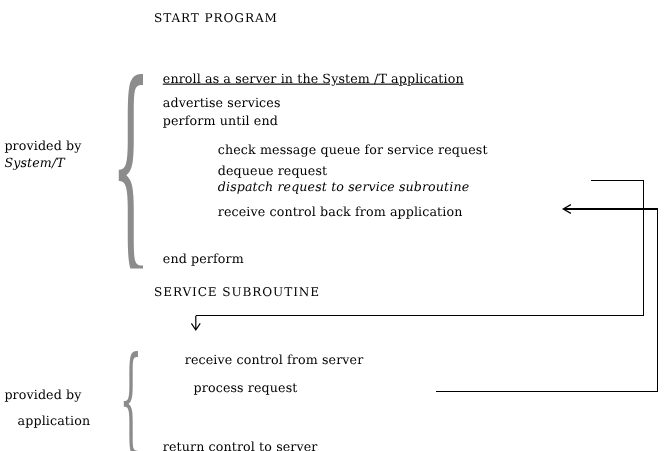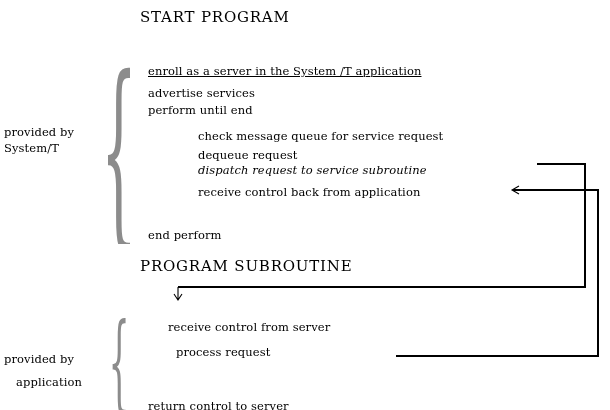--- a/index.html
+++ b/index.html
@@ -2,21 +2,21 @@
 <html><head>
 <meta charset="utf-8">
 <style>
   html,body{margin:0;padding:0;background:#ffffff;}
   body{
     width:610px;height:410px;position:relative;overflow:hidden;
     font-family:"DejaVu Serif","Liberation Serif",serif;
     color:#000000;
   }
   .txt{position:absolute;white-space:pre;font-size:11.5px;line-height:12px;letter-spacing:0.1px;}
-  .title{font-size:15px;letter-spacing:0.8px;}
+  .title{font-size:11px;letter-spacing:0.8px;}
   .brace{
     position:absolute;color:#8c8c8c;font-family:"DejaVu Serif","Liberation Serif",serif;
     font-weight:400;line-height:1;
     display:flex;align-items:center;justify-content:center;
     overflow:hidden;
   }
   .brace span{display:block;transform-origin:center center;}
   svg.wires{position:absolute;left:0;top:0;width:610px;height:410px;overflow:visible;}
   .wire{stroke:#000000;stroke-width:1.2;fill:none;shape-rendering:crispEdges;}
   .arrowhead{stroke:#000000;stroke-width:1.1;fill:none;}
@@ -39,33 +39,33 @@
   <span style="transform:scaleX(0.30) scaleY(1.0);">{</span>
 </div>
 
 <div class="brace" style="left:108px;top:314px;width:22px;height:96px;font-size:104px;">
   <span style="transform:scaleX(0.32) scaleY(1.0);">{</span>
 </div>
 
 <div class="txt title" style="left:140px;top:11px;">START PROGRAM</div>
 
 <div class="txt" style="left:4px;top:126px;">provided by</div>
-<div class="txt" style="left:4px;top:142px;">System/T</div>
+<div class="txt" style="left:4px;top:142px;font-style:italic;">System/T</div>
 
 <div class="txt" style="left:4px;top:353px;">provided by</div>
 <div class="txt" style="left:4px;top:376px;margin-left:12px;">application</div>
 
 <div class="txt" style="left:148px;top:65px;text-decoration:underline;">enroll as a server in the System /T application</div>
 <div class="txt" style="left:148px;top:87px;">advertise services</div>
 <div class="txt" style="left:148px;top:104px;">perform until end</div>
 
 <div class="txt" style="left:198px;top:130px;">check message queue for service request</div>
 <div class="txt" style="left:198px;top:149px;">dequeue request</div>
 <div class="txt" style="left:198px;top:164px;font-style:italic;">dispatch request to service subroutine</div>
 <div class="txt" style="left:198px;top:186px;">receive control back from application</div>
 
 <div class="txt" style="left:148px;top:229px;">end perform</div>
 
-<div class="txt title" style="left:140px;top:260px;">PROGRAM SUBROUTINE</div>
+<div class="txt title" style="left:140px;top:260px;">SERVICE SUBROUTINE</div>
 
 <div class="txt" style="left:148px;top:321px;margin-left:20px;">receive control from server</div>
 <div class="txt" style="left:148px;top:346px;margin-left:28px;">process request</div>
 <div class="txt" style="left:148px;top:400px;">return control to server</div>
 
 </body></html>

